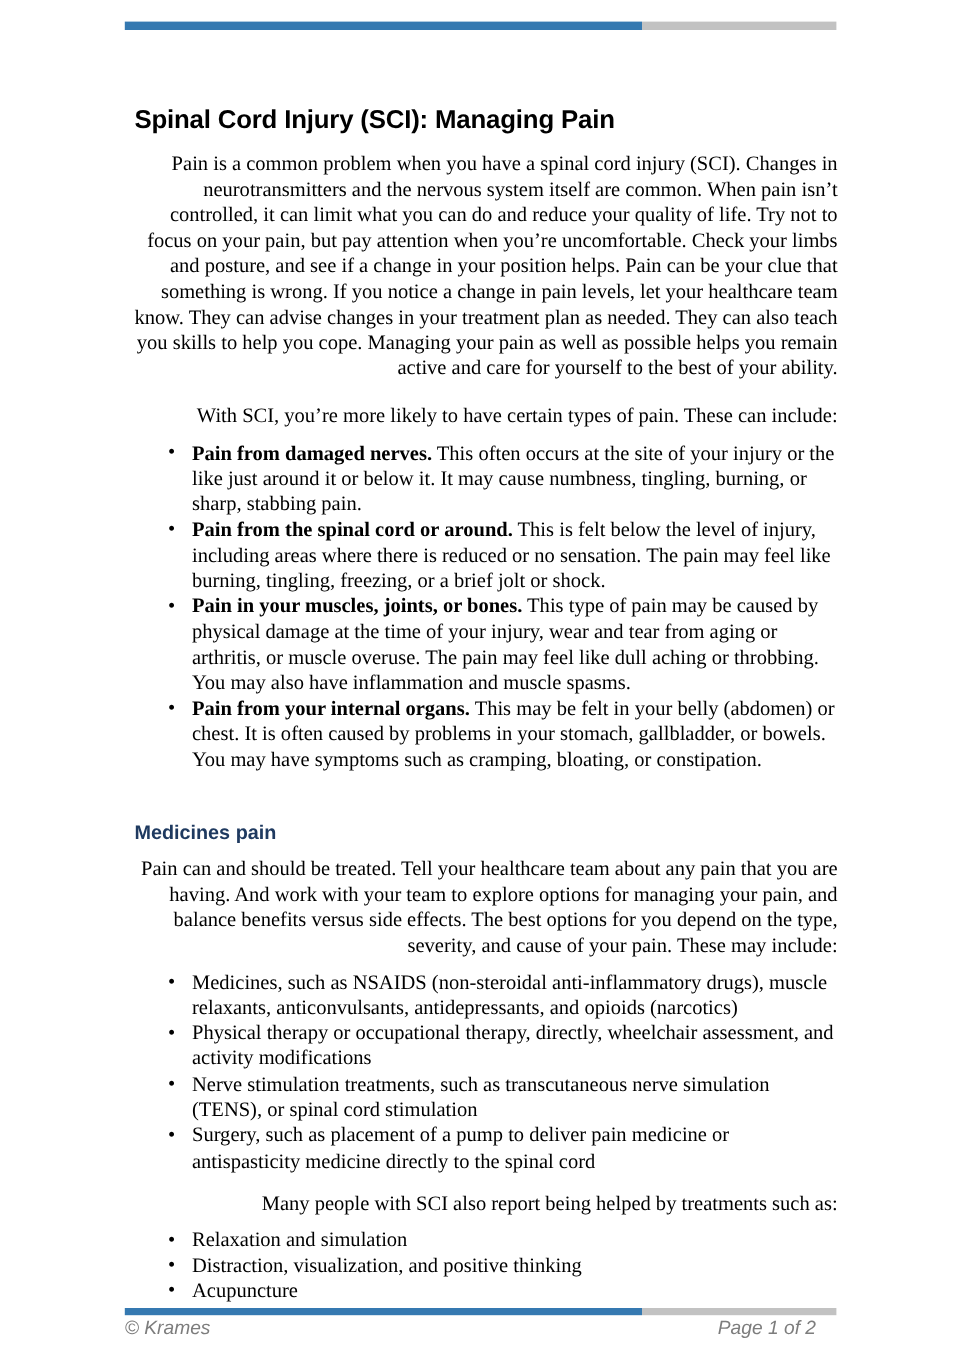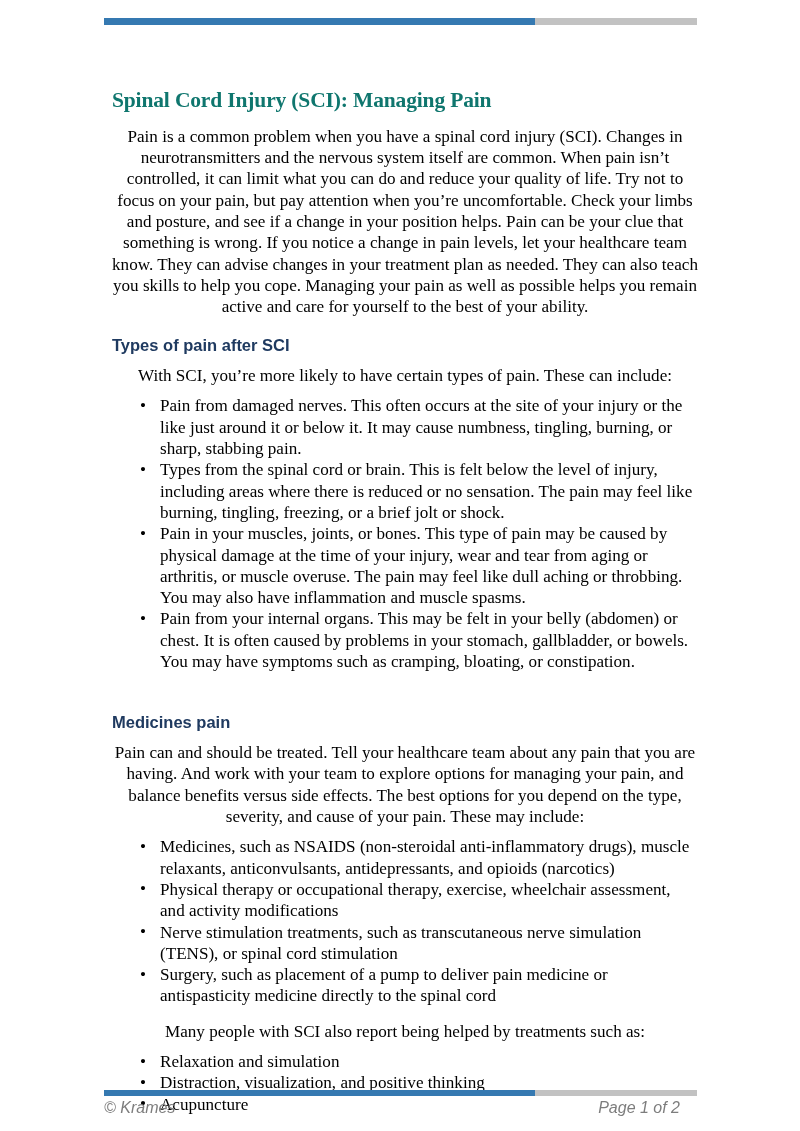--- a/index.html
+++ b/index.html
@@ -40,24 +40,24 @@
 
   
   .content {
     position: absolute;
     left: 112px;
     top: 88px;
     width: 586px;
   }
 
   h1.doc-title {
-    font-family: Liberation Serif, serif;
+    font-family: Liberation Sans, sans-serif;
     font-size: 21.5px;
     font-weight: bold;
-    color: #0f766e;
+    color: #000000;
     margin: 0 0 13px 0;
     letter-spacing: -0.15px;
     line-height: 1.15;
   }
 
   h2.section-title {
     font-family: "Liberation Sans", "DejaVu Sans", sans-serif;
     font-size: 16.5px;
     font-weight: bold;
     color: #1f3a60;
@@ -65,21 +65,21 @@
     line-height: 1.2;
   }
   h2.section-title.spaced-top {
     margin-top: 41px;
   }
 
   p.body-text {
     font-size: 17.1px;
     line-height: 21.3px;
     margin: 0 0 0 0;
-    text-align: center;
+    text-align: right;
   }
 
   .gap-after-intro { height: 19px; }
   .gap-md { height: 14px; }
 
   ul.bullets {
     list-style: none;
     margin: 9px 0 0 0;
     padding: 0 0 0 26px;
   }
@@ -93,21 +93,21 @@
   ul.bullets > li::before {
     content: "\2022";
     position: absolute;
     left: 2px;
     top: -0.5px;
     font-size: 17.1px;
     line-height: 21.3px;
   }
   ul.bullets > li b,
   ul.bullets > li .lead {
-    font-weight: normal;
+    font-weight: bold;
   }
 
   
   .footer-text {
     position: absolute;
     top: 1099px;
     font-family: "Liberation Sans", "DejaVu Sans", sans-serif;
     font-style: italic;
     font-size: 16px;
     color: #7d7d7d;
@@ -124,38 +124,37 @@
 </div>
 
 <div class="content">
 
   <h1 class="doc-title">Spinal Cord Injury (SCI): Managing Pain</h1>
 
   <p class="body-text">Pain is a common problem when you have a spinal cord injury (SCI). Changes in neurotransmitters and the nervous system itself are common. When pain isn’t controlled, it can limit what you can do and reduce your quality of life. Try not to focus on your pain, but pay attention when you’re uncomfortable. Check your limbs and posture, and see if a change in your position helps. Pain can be your clue that something is wrong. If you notice a change in pain levels, let your healthcare team know. They can advise changes in your treatment plan as needed. They can also teach you skills to help you cope. Managing your pain as well as possible helps you remain active and care for yourself to the best of your ability.</p>
 
   <div class="gap-after-intro"></div>
 
-  <h2 class="section-title">Types of pain after SCI</h2>
 
   <p class="body-text">With SCI, you’re more likely to have certain types of pain. These can include:</p>
 
   <ul class="bullets">
     <li><b class="lead">Pain from damaged nerves.</b><span> This often occurs at the site of your injury or the like just around it or below it. It may cause numbness, tingling, burning, or sharp, stabbing pain.</span></li>
-    <li><b class="lead">Types from the spinal cord or brain.</b><span> This is felt below the level of injury, including areas where there is reduced or no sensation. The pain may feel like burning, tingling, freezing, or a brief jolt or shock.</span></li>
+    <li><b class="lead">Pain from the spinal cord or around.</b><span> This is felt below the level of injury, including areas where there is reduced or no sensation. The pain may feel like burning, tingling, freezing, or a brief jolt or shock.</span></li>
     <li><b class="lead">Pain in your muscles, joints, or bones.</b><span> This type of pain may be caused by physical damage at the time of your injury, wear and tear from aging or arthritis, or muscle overuse. The pain may feel like dull aching or throbbing. You may also have inflammation and muscle spasms.</span></li>
     <li><b class="lead">Pain from your internal organs.</b><span> This may be felt in your belly (abdomen) or chest. It is often caused by problems in your stomach, gallbladder, or bowels. You may have symptoms such as cramping, bloating, or constipation.</span></li>
   </ul>
 
   <h2 class="section-title spaced-top">Medicines pain</h2>
 
   <p class="body-text">Pain can and should be treated. Tell your healthcare team about any pain that you are having. And work with your team to explore options for managing your pain, and balance benefits versus side effects. The best options for you depend on the type, severity, and cause of your pain. These may include:</p>
 
   <ul class="bullets">
     <li><span>Medicines, such as NSAIDS (non-steroidal anti-inflammatory drugs), muscle relaxants, anticonvulsants, antidepressants, and opioids (narcotics)</span></li>
-    <li><span>Physical therapy or occupational therapy, exercise, wheelchair assessment, and activity modifications</span></li>
+    <li><span>Physical therapy or occupational therapy, directly, wheelchair assessment, and activity modifications</span></li>
     <li><span>Nerve stimulation treatments, such as transcutaneous nerve simulation (TENS), or spinal cord stimulation</span></li>
     <li><span>Surgery, such as placement of a pump to deliver pain medicine or antispasticity medicine directly to the spinal cord</span></li>
   </ul>
 
   <div class="gap-md"></div>
 
   <p class="body-text">Many people with SCI also report being helped by treatments such as:</p>
 
   <ul class="bullets">
     <li><span>Relaxation and simulation</span></li>

